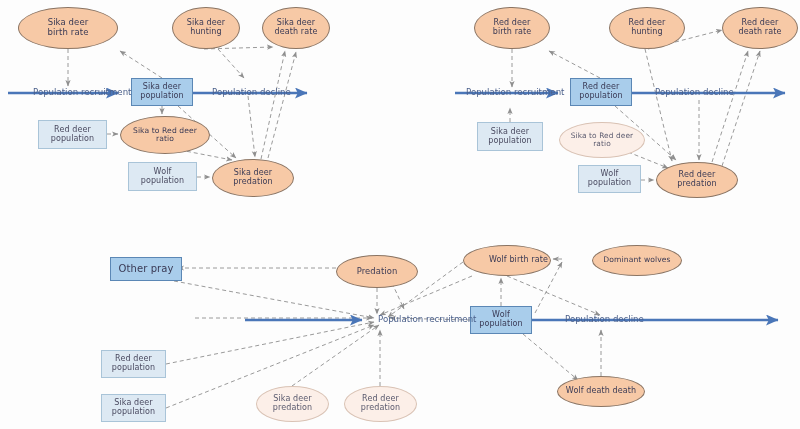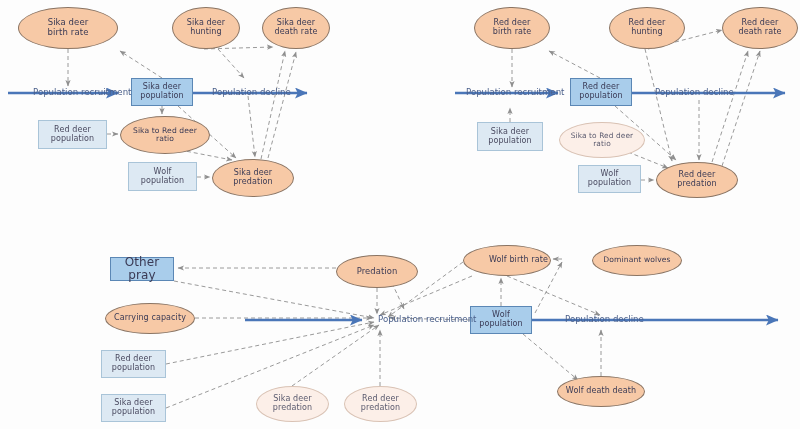--- a/index.html
+++ b/index.html
@@ -166,25 +166,22 @@
     <span style="white-space:pre-line;">Red deer
 predation</span>
   </div>
   <div class="flowlabel" style="left:466px;top:87px;font-size:8.6px;">
     <span>Population recruitment</span>
   </div>
   <div class="flowlabel" style="left:655px;top:87px;font-size:8.6px;">
     <span>Population decline</span>
   </div>
 
-  <div class="node box" style="left:110px;top:257px;width:64px;height:24px;font-size:12px;">
+  <div class="node box" style="left:110px;top:257px;width:72px;height:24px;font-size:10px;">
     <span style="white-space:pre-line;">Other pray</span>
-  </div>
-  <div class="node ell" style="left:105px;top:303px;width:90px;height:31px;font-size:8px;">
-    <span style="white-space:pre-line;">Carrying capacity</span>
   </div>
   <div class="node box-pale" style="left:101px;top:350px;width:65px;height:28px;font-size:8px;">
     <span style="white-space:pre-line;">Red deer
 population</span>
   </div>
   <div class="node box-pale" style="left:101px;top:394px;width:65px;height:28px;font-size:8px;">
     <span style="white-space:pre-line;">Sika deer
 population</span>
   </div>
   <div class="node ell" style="left:336px;top:255px;width:82px;height:33px;font-size:8.4px;">

